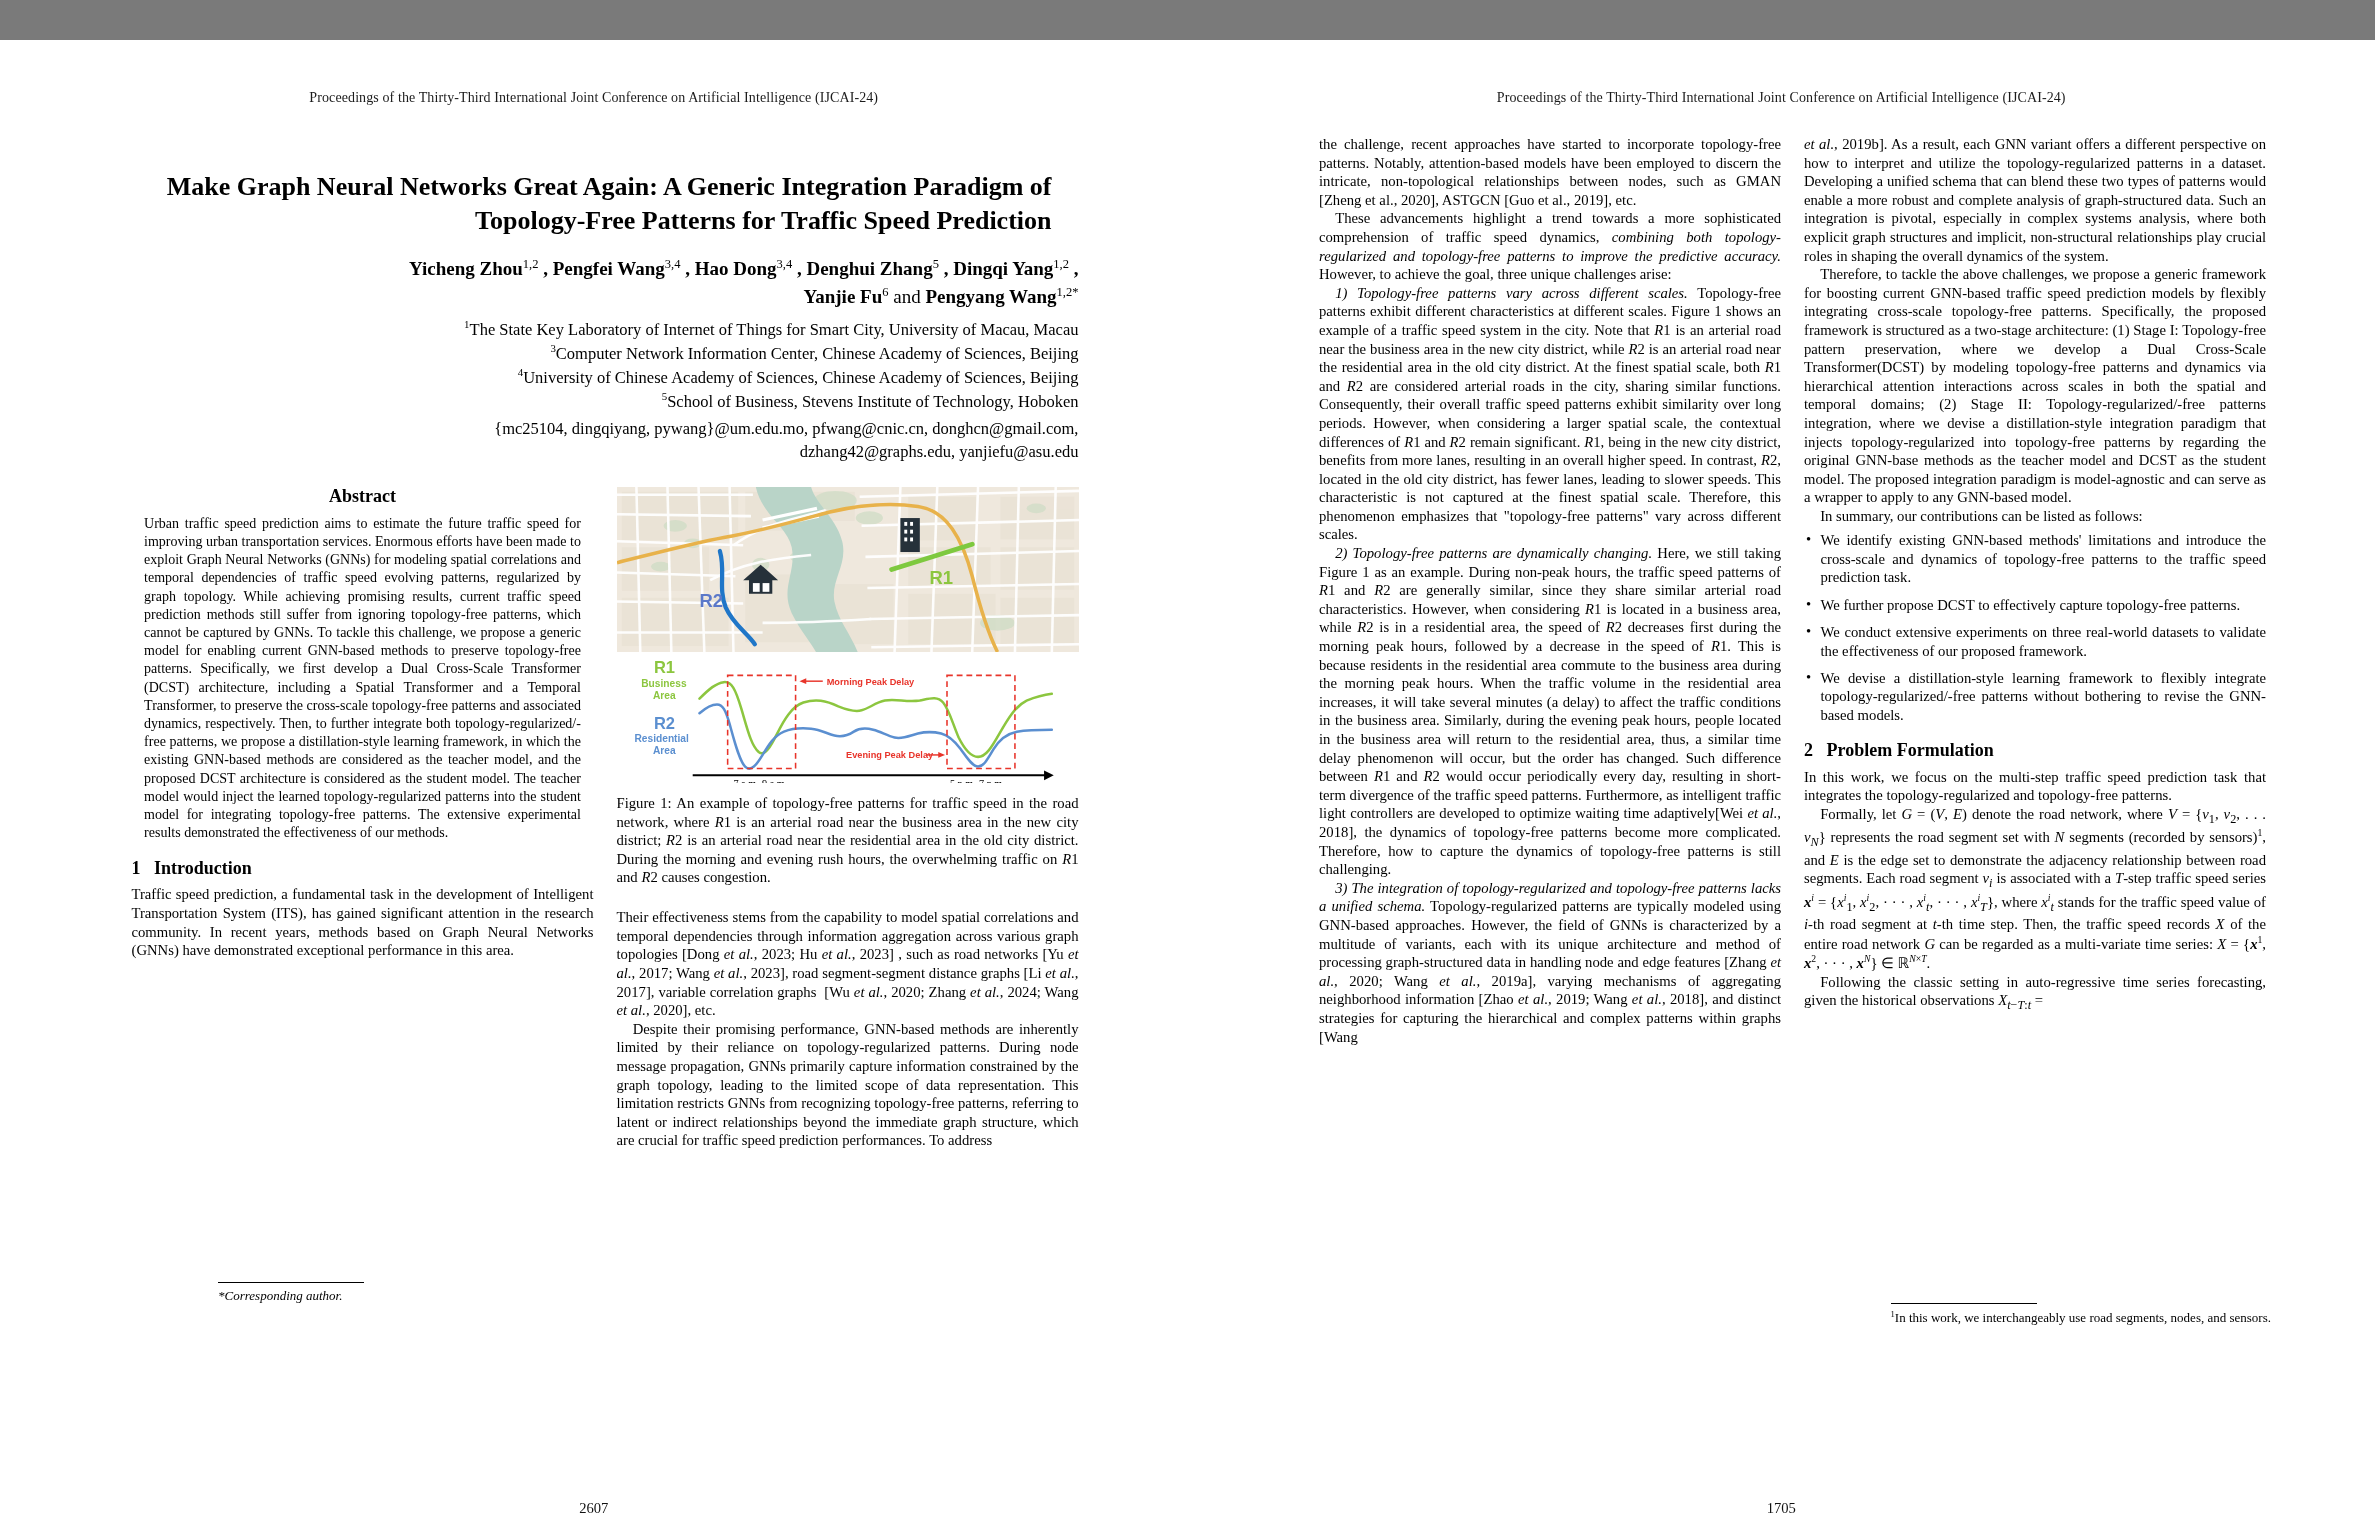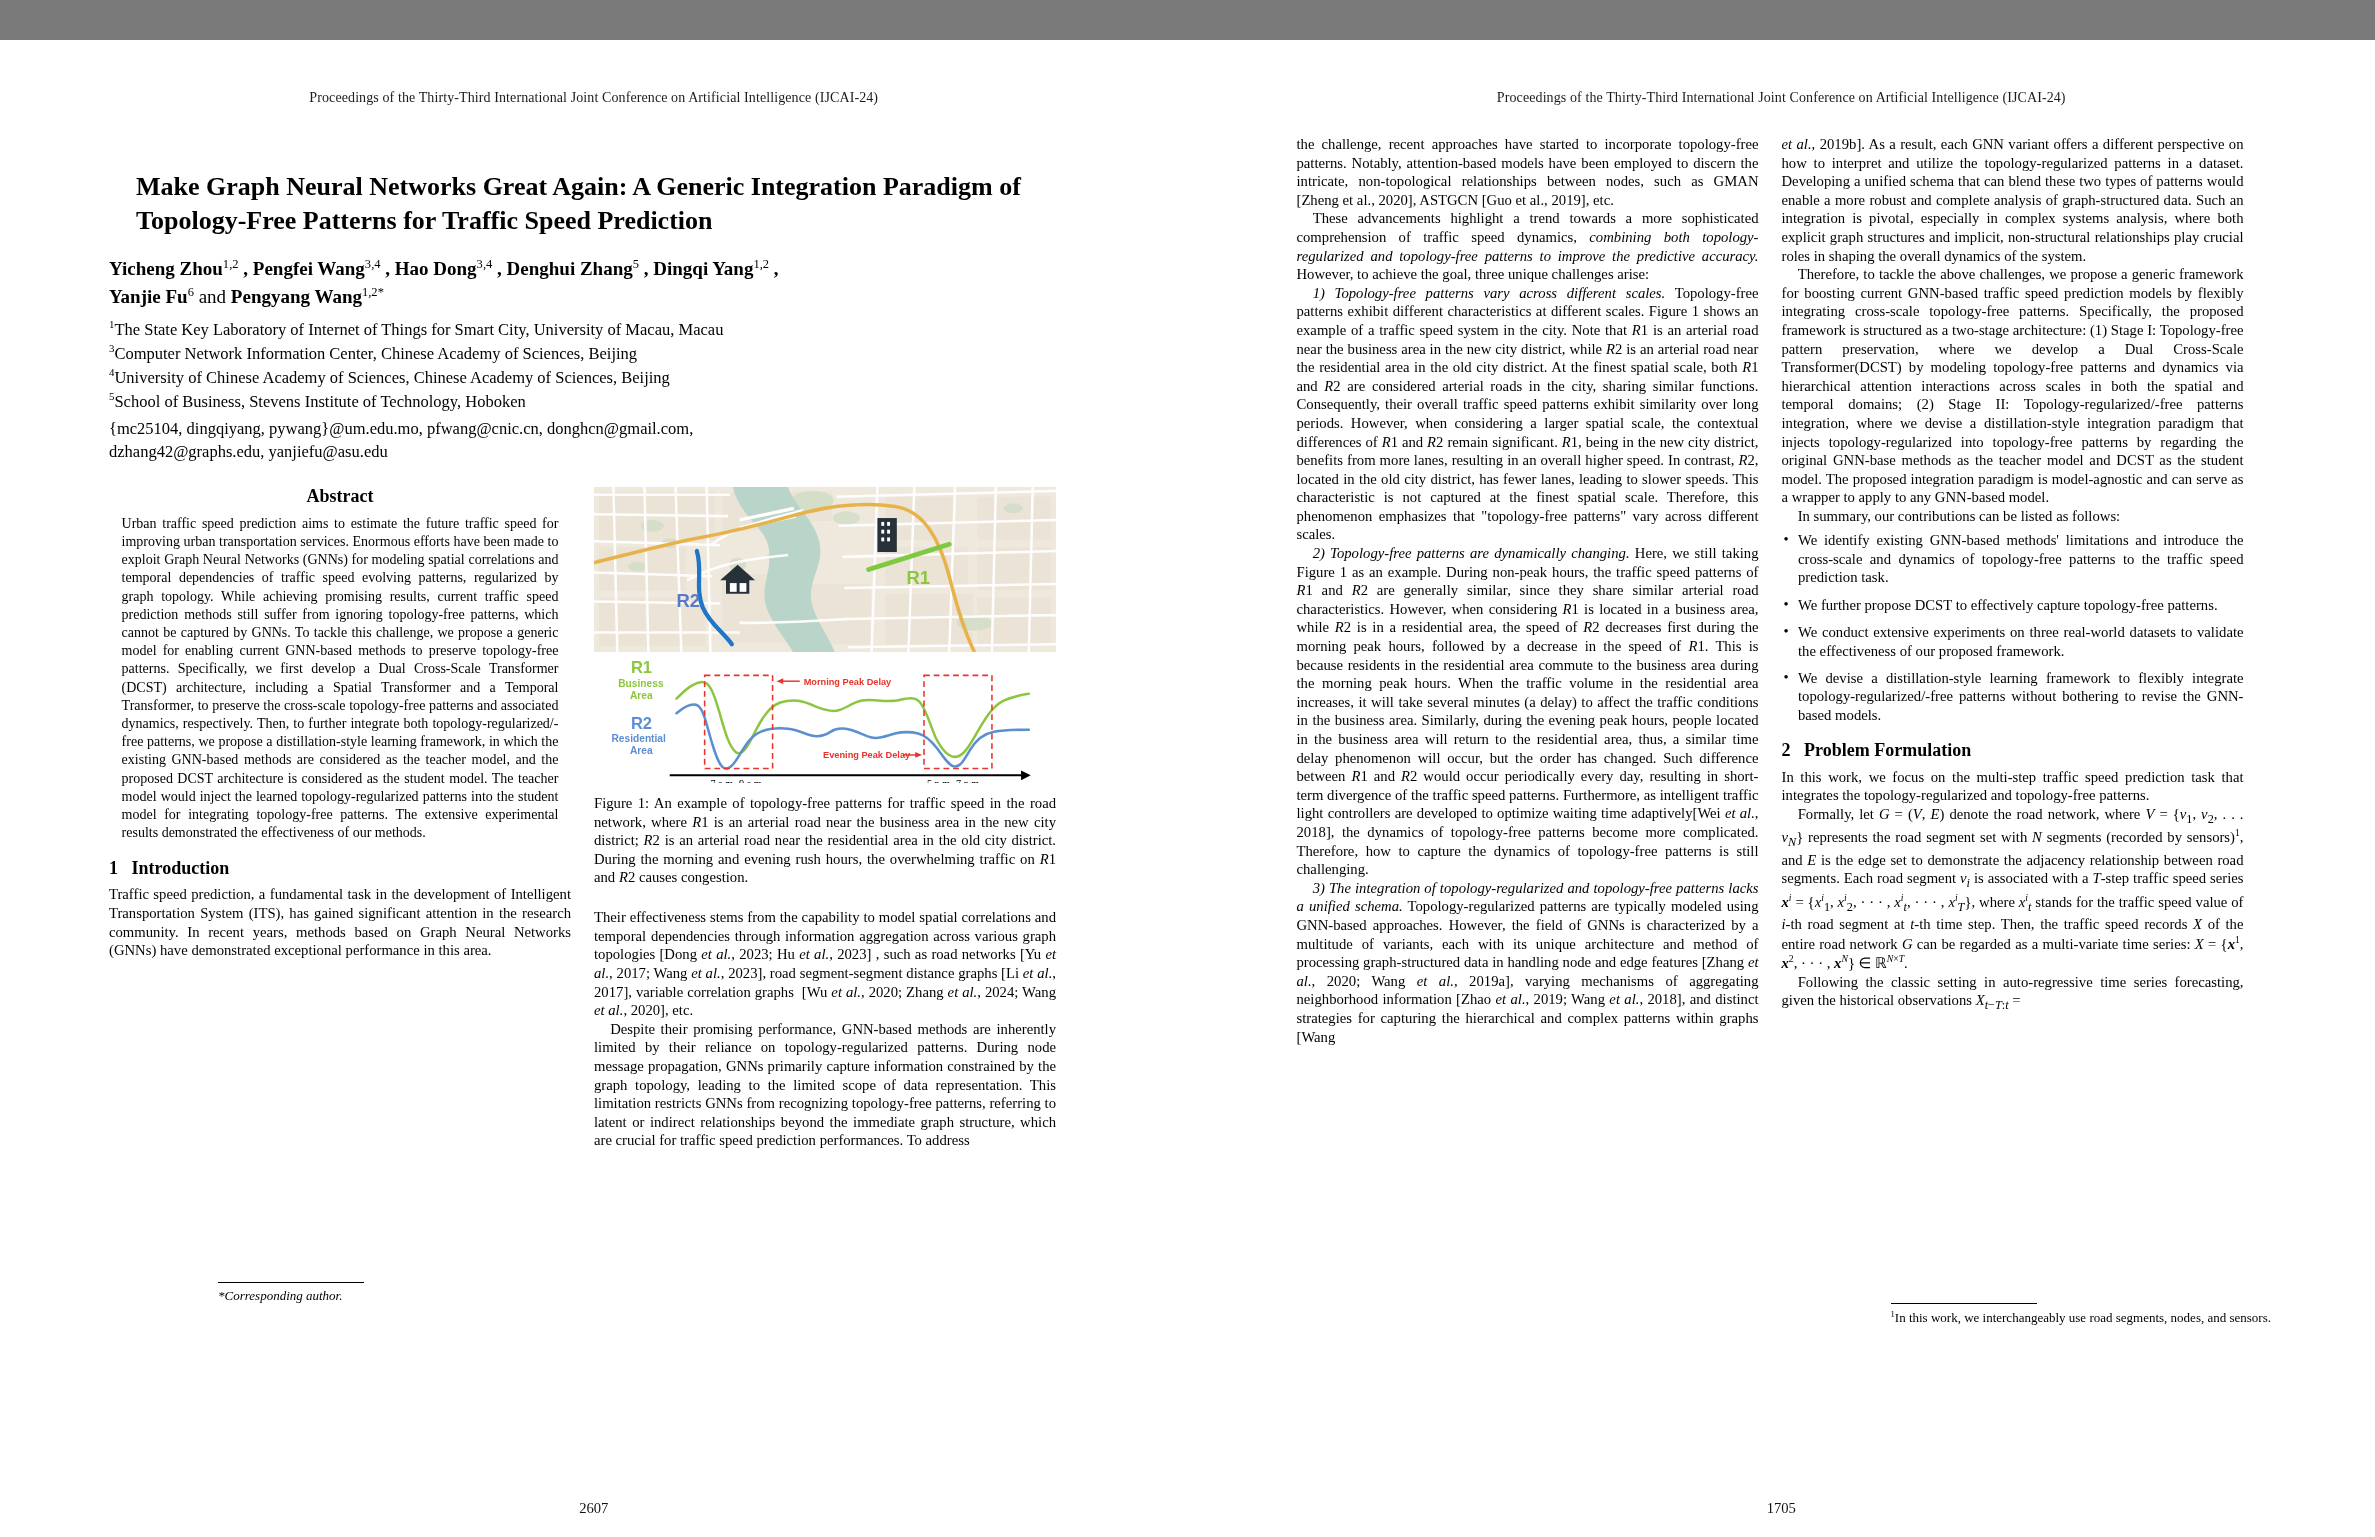--- a/index.html
+++ b/index.html
@@ -48,21 +48,21 @@
   }
   .page-body {
     position: absolute;
     left: 109px;
     right: 109px;
     top: 95px;
     bottom: 116px;
   }
 
   
-  .title-block { text-align: left; margin-top: 35px; }
+  .title-block { text-align: right; margin-top: 35px; }
   h1.paper-title {
     font-size: 26px;
     font-weight: bold;
     line-height: 1.32;
     margin: 0 27px 0 27px;
     color: #000;
   }
   .authors {
     margin-top: 16.5px;
     font-size: 19px;
@@ -84,20 +84,21 @@
     font-size: 16.5px;
     line-height: 1.44;
     color: #000;
   }
 
   .two-col {
     margin-top: 21.3px;
     display: flex;
     gap: 23px;
     height: 1126px;
+    justify-content: flex-end;
   }
   .col {
     width: 462px;
     font-size: 14.7px;
     line-height: 1.265;
     text-align: justify;
     color: #000;
   }
   .col p { margin: 0; text-indent: 1.1em; }
   .col p.noindent { text-indent: 0; }

